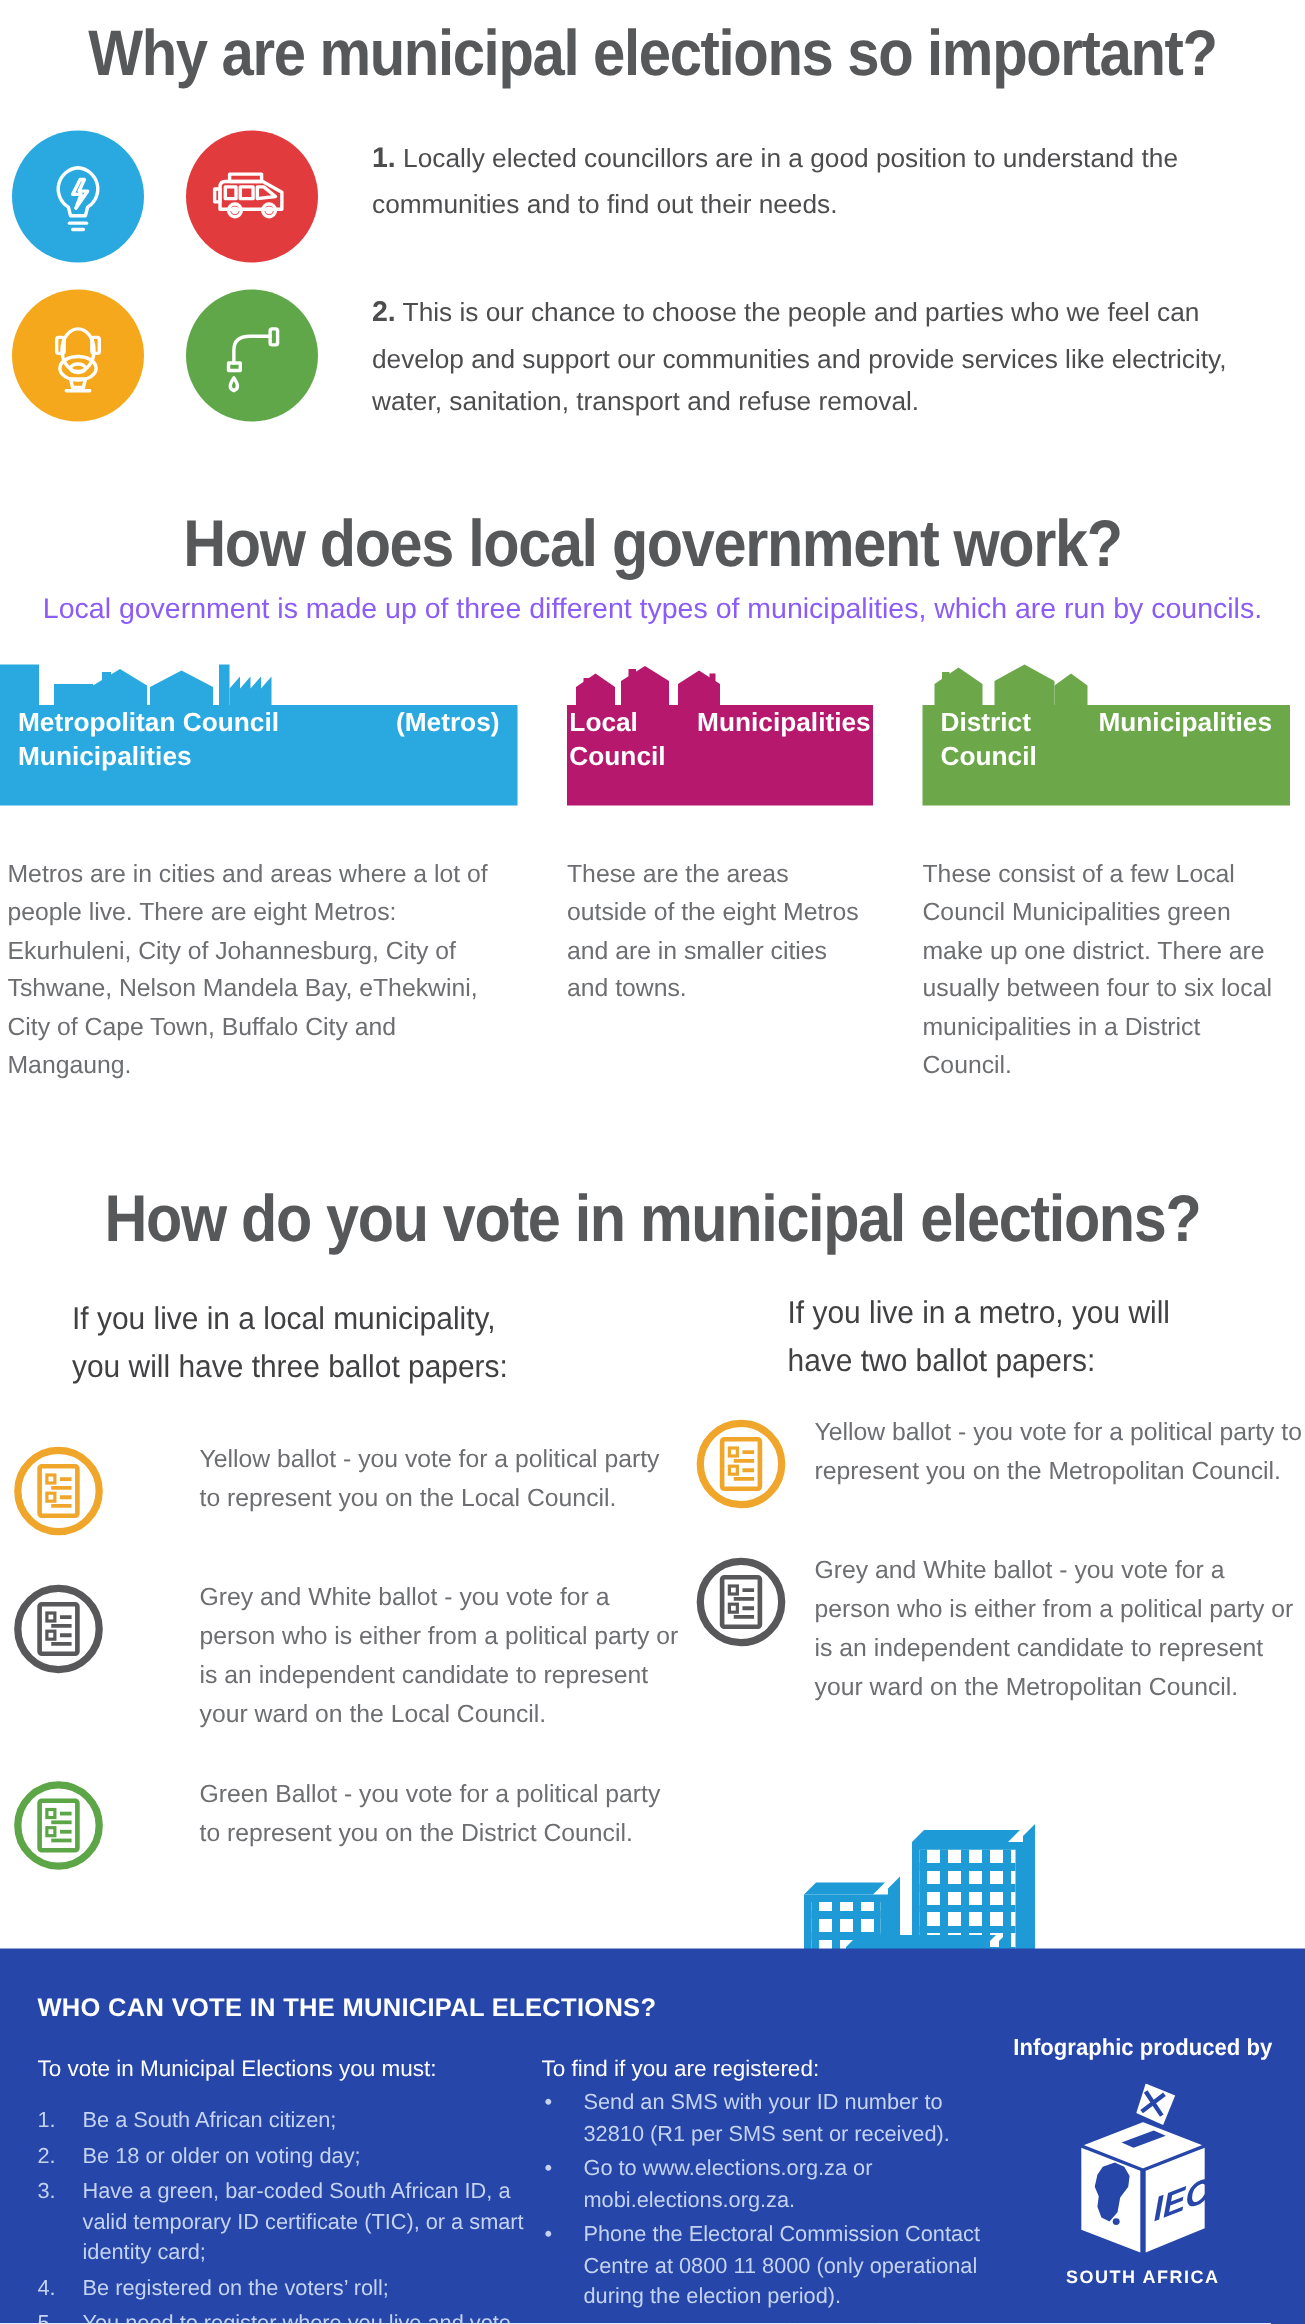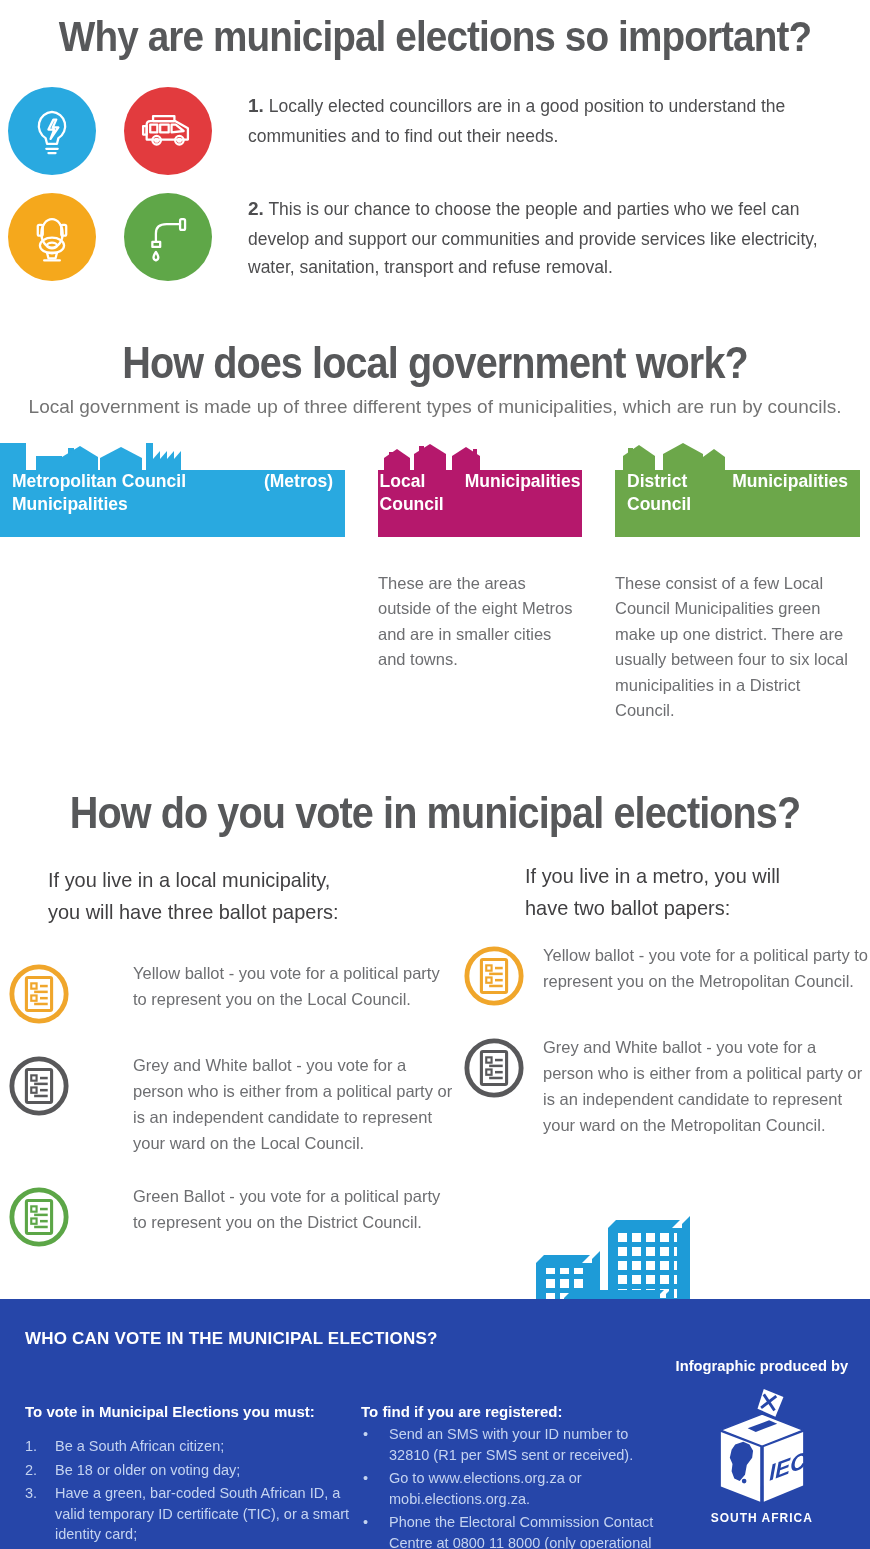--- a/index.html
+++ b/index.html
@@ -16,21 +16,21 @@
   .icon-grid{display:grid;grid-template-columns:88px 88px;grid-auto-rows:88px;column-gap:28px;row-gap:18px;margin-left:8px;}
   .circle{width:88px;height:88px;border-radius:50%;display:flex;align-items:center;justify-content:center;}
   .circle svg{width:64px;height:64px;}
   .c-blue{background:#29A9E0;}.c-red{background:#E23B3E;}.c-yellow{background:#F5A81C;}.c-green{background:#5FA748;}
   .points{flex:1;padding:4px 12px 0 36px;}
   .point{font-size:17.5px;line-height:1.62;color:#4D4D4F;margin:0 0 0 0;}
   .point + .point{margin-top:44px;}
   .point b{font-size:19px;}
 
   
-  .sec2-sub{margin:8px 0 0 0;text-align:center;font-size:19px;color:#737373;}
+  .sec2-sub{margin:8px 0 0 0;text-align:center;font-size:19px;color:#8b5cf6;}
   .gov-cols{display:flex;margin-top:22px;}
   .gov-col1{width:345px;}
   .gov-col2{width:204px;margin-left:33px;}
   .gov-col3{width:245px;margin-left:33px;}
   .gov-head{position:relative;}
   .gov-head svg.skyline{display:block;height:30px;width:100%;}
   .bar{height:67px;display:flex;flex-direction:row;justify-content:center;padding:0 12px;box-sizing:border-box;color:#fff;font-weight:bold;font-size:17.5px;line-height:1.32;gap:21px;}
   .bar-blue{background:#29A9E0;}.bar-pink{background:#B5186C;}.bar-green{background:#6CA74A;}
   .gov-desc{margin-top:34px;font-size:16.5px;line-height:1.55;color:#6D6E71;}
   .gov-col1 .gov-desc{padding-left:5px;}
@@ -62,21 +62,21 @@
   .tower::before{content:'';position:absolute;left:-5px;top:-13px;width:100%;height:8px;background:#1E9BD7;transform:skewX(-45deg);transform-origin:bottom left;}
   .tower::after{content:'';position:absolute;right:-13px;top:-9px;width:8px;height:100%;background:#1E9BD7;transform:skewY(-45deg);transform-origin:top left;}
   .t1{left:24px;top:37px;width:56px;height:105px;}
   .t2{left:96px;top:2px;width:74px;height:136px;}
   .t3{left:52px;top:72px;width:102px;height:80px;}
 
   
   .footer{position:absolute;left:0;right:0;bottom:0;top:1299px;background:#2646A9;box-sizing:border-box;padding:30px 25px 0 25px;color:#fff;}
   .f-heading{font-size:17px;font-weight:bold;letter-spacing:.2px;}
   .f-grid{display:grid;grid-template-columns:332px 306px 1fr;column-gap:4px;margin-top:22px;}
-  .f-subhead{font-size:15px;font-weight:bold;color:#fff;margin-bottom:16px;margin-top:32px;}
+  .f-subhead{font-size:15px;font-weight:normal;color:#fff;margin-bottom:16px;}
   .f-list{list-style:none;margin:0;padding:0;font-size:14.5px;line-height:1.42;color:#C4D3F0;}
   .f-list li{display:flex;margin-bottom:3px;}
   .f-list .mark{flex:0 0 30px;}
   .f-list .bullet-mark{flex:0 0 26px;padding-left:2px;}
   .f-credit{text-align:center;margin-top:-14px;}
   .f-credit-label{font-size:15.5px;font-weight:bold;white-space:nowrap;transform:scaleX(.95);transform-origin:center;}
   .iec-logo{width:112px;height:118px;margin:14px auto 0 auto;display:block;}
   .iec-caption{font-size:12px;font-weight:bold;letter-spacing:1px;margin-top:4px;}
 
   svg .wline{stroke:#fff;fill:none;stroke-width:3.2;stroke-linejoin:round;stroke-linecap:round;}
@@ -154,20 +154,21 @@
             <polygon points="100,30 100,18 121,7 142,18 142,30"></polygon>
             <rect x="146" y="3" width="7" height="27"></rect>
             <polygon points="153,30 153,19 160,11 160,19 167,11 167,19 174,11 174,19 181,11 181,30"></polygon>
           </g>
         </svg>
         <div class="bar bar-blue">
           <span>Metropolitan Council Municipalities</span>
           <span>(Metros)</span>
         </div>
       </div>
+      <p class="gov-desc">Metros are in cities and areas where a lot of people live. There are eight Metros: Ekurhuleni, City of Johannesburg, City of Tshwane, Nelson Mandela Bay, eThekwini, City of Cape Town, Buffalo City and Mangaung.</p>
     </div>
 
     <div class="gov-col2">
       <div class="gov-head">
         <svg class="skyline" viewBox="0 0 204 30" preserveAspectRatio="none">
           <g fill="#B5186C">
             <rect x="11" y="12" width="4" height="8"></rect>
             <polygon points="6,30 6,18 19,9 32,18 32,30"></polygon>
             <rect x="41" y="6" width="5" height="10"></rect>
             <polygon points="36,30 36,14 52,4 68,14 68,30"></polygon>

